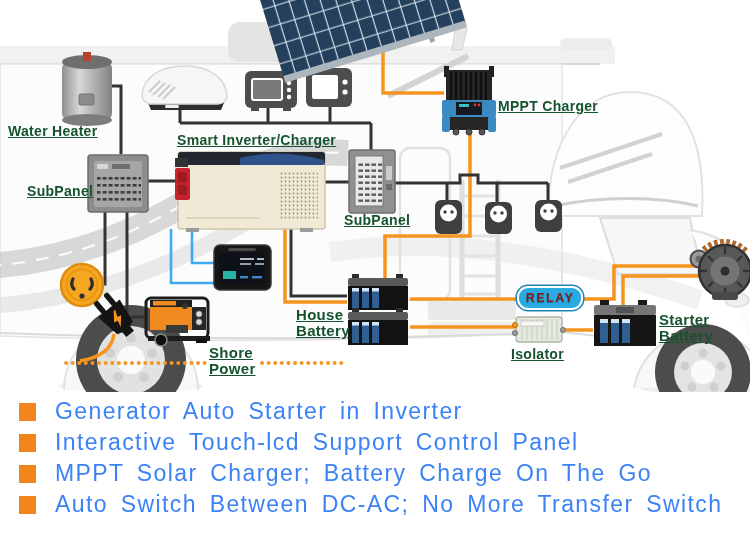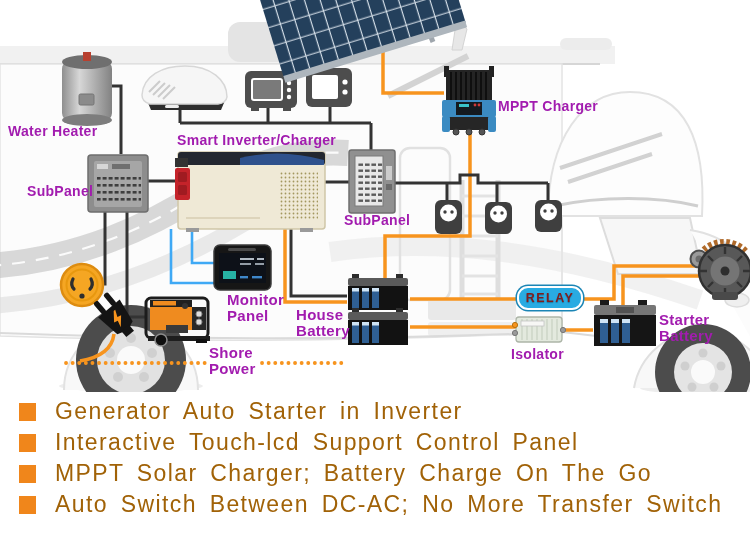--- a/index.html
+++ b/index.html
@@ -1,30 +1,30 @@
 <!DOCTYPE html>
 <html><head>
 <meta charset="utf-8">
 <style>
   html,body{margin:0;padding:0;background:#fff;}
   body{width:750px;height:554px;overflow:hidden;font-family:"Liberation Sans",sans-serif;}
   .stage{position:relative;width:750px;height:554px;background:#fff;}
   .diagram{position:absolute;left:0;top:0;width:750px;height:392px;}
   .diagram svg{position:absolute;left:0;top:0;}
-  .lbl{position:absolute;color:#a21caf;font-weight:700;line-height:1.07;white-space:nowrap;letter-spacing:.3px;}
+  .lbl{position:absolute;color:#14532d;font-weight:700;line-height:1.07;white-space:nowrap;letter-spacing:.3px;text-decoration:underline;}
   .fs14{font-size:14px;} .fs15{font-size:15px;}
   .relay-badge{position:absolute;left:517px;top:286px;width:62px;height:20px;background:#29ABE2;
     border:2px solid #fff;box-shadow:0 0 0 1.5px #1b85b5;border-radius:11px;display:flex;
     align-items:center;justify-content:center;color:#7f1d1d;font-size:12.5px;font-weight:700;
     letter-spacing:1.5px;text-shadow:0 1px 1px rgba(20,90,120,.6);}
   .features{position:absolute;left:0;top:394px;width:750px;}
   .features ul{list-style:none;margin:0;padding:2px 0 0 19px;}
   .features li{display:flex;align-items:center;height:31px;}
   .bullet-sq{width:17px;height:18px;background:#F0861B;margin-right:19px;flex:0 0 auto;}
-  .feature-text{font-size:23px;color:#a16207;letter-spacing:1.4px;word-spacing:5px;white-space:nowrap;}
+  .feature-text{font-size:23px;color:#3b82f6;letter-spacing:1.4px;word-spacing:5px;white-space:nowrap;}
 </style>
 </head>
 <body>
 
 <div class="stage">
   <div class="diagram">
     <svg width="750" height="392" viewBox="0 0 750 392">
       <defs>
         <linearGradient id="gradWH" x1="0" y1="0" x2="1" y2="0">
           <stop offset="0" stop-color="#8f8f8f"></stop>
@@ -347,24 +347,20 @@
         <circle cx="725" cy="271" r="4.5" fill="#2e2e2e"></circle>
         <rect x="712" y="292" width="26" height="8" rx="3" fill="#4a4a4a"></rect>
       </g>
     </svg>
 
     <div class="lbl fs14" style="left:8px;top:116px;margin-top:8px;">Water Heater</div>
     <div class="lbl fs14" style="left:27px;top:184px;">SubPanel</div>
     <div class="lbl fs14" style="left:177px;top:133px;">Smart Inverter/Charger</div>
     <div class="lbl fs14" style="left:498px;top:99px;">MPPT Charger</div>
     <div class="lbl fs14" style="left:344px;top:213px;">SubPanel</div>
-    <div class="lbl fs15" style="left:227px;top:292px;">
-      <div>Monitor</div>
-      <div>Panel</div>
-    </div>
     <div class="lbl fs15" style="left:296px;top:307px;">
       <div>House</div>
       <div>Battery</div>
     </div>
     <div class="lbl fs15" style="left:209px;top:345px;">
       <div>Shore</div>
       <div>Power</div>
     </div>
     <div class="relay-badge">RELAY</div>
     <div class="lbl fs14" style="left:511px;top:347px;">Isolator</div>

